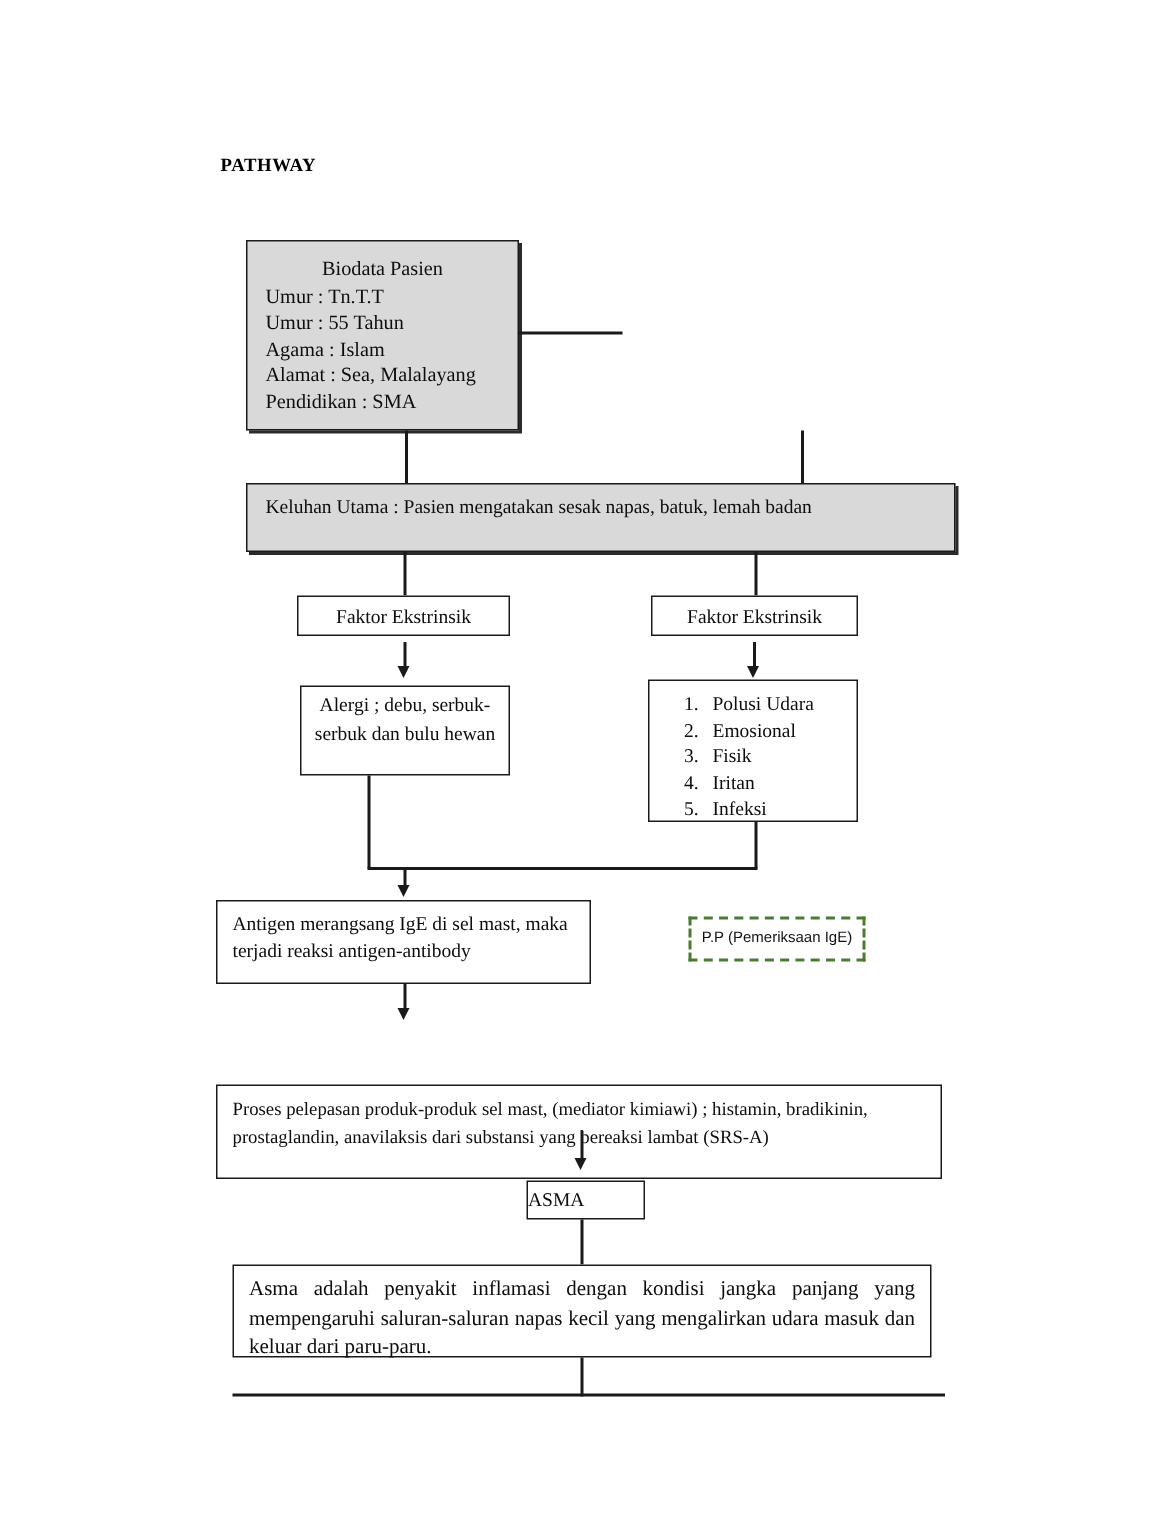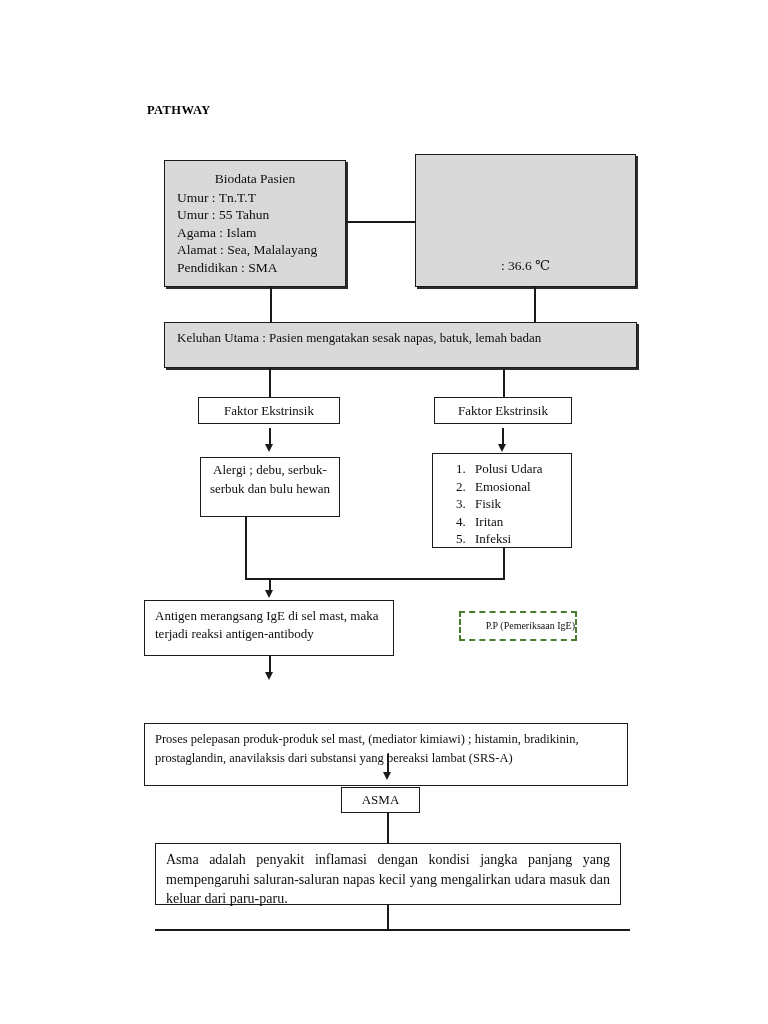--- a/index.html
+++ b/index.html
@@ -147,41 +147,40 @@
     padding: 6px 0 0 10px;
   }
 
   #pp-box {
     position: absolute;
     left: 459px; top: 611px;
     width: 118px; height: 30px;
     box-sizing: border-box;
     border: 2.2px dashed #4a7c2f;
     background: #ffffff;
-    font-family: Liberation Serif, serif;
+    font-family: Liberation Sans, sans-serif;
     font-size: 10px;
     color: #111111;
-    text-align: right;
+    text-align: center;
     line-height: 26px;
   }
 
   #proses-box {
     left: 144px; top: 691px;
     width: 484px; height: 63px;
     font-size: 12.5px;
     line-height: 19px;
     padding: 6px 10px 0 10px;
     margin-top: 32px;
   }
 
   #asma-box {
-    left: 341px; top: 787px;
+    left: 351px; top: 787px;
     width: 79px; height: 26px;
     font-size: 13px;
-    text-align: center;
     line-height: 24px;
   }
 
   #definisi-box {
     left: 155px; top: 843px;
     width: 466px; height: 62px;
     font-size: 14px;
     line-height: 19.5px;
     padding: 6px 10px 0 10px;
     text-align: justify;
@@ -197,23 +196,20 @@
 
   <div class="node gray shadowed" id="biodata-box">
     <div class="heading">Biodata Pasien</div>
     <div class="kv">Umur : Tn.T.T</div>
     <div class="kv">Umur : 55 Tahun</div>
     <div class="kv">Agama : Islam</div>
     <div class="kv">Alamat : Sea, Malalayang</div>
     <div class="kv">Pendidikan : SMA</div>
   </div>
 
-  <div class="node gray shadowed" id="vitals-box">
-    <div class="vital-temp">: 36.6 ℃</div>
-  </div>
 
   <div class="hline" style="left:346px; top:221px; width:69px;"></div>
 
   <div class="vline" style="left:270px; top:287px; height:35px;"></div>
 
   <div class="vline" style="left:534px; top:287px; height:35px;"></div>
 
   <div class="node gray shadowed" id="keluhan-box">
     <span>Keluhan Utama : Pasien mengatakan sesak napas, batuk, lemah badan</span>
   </div>

